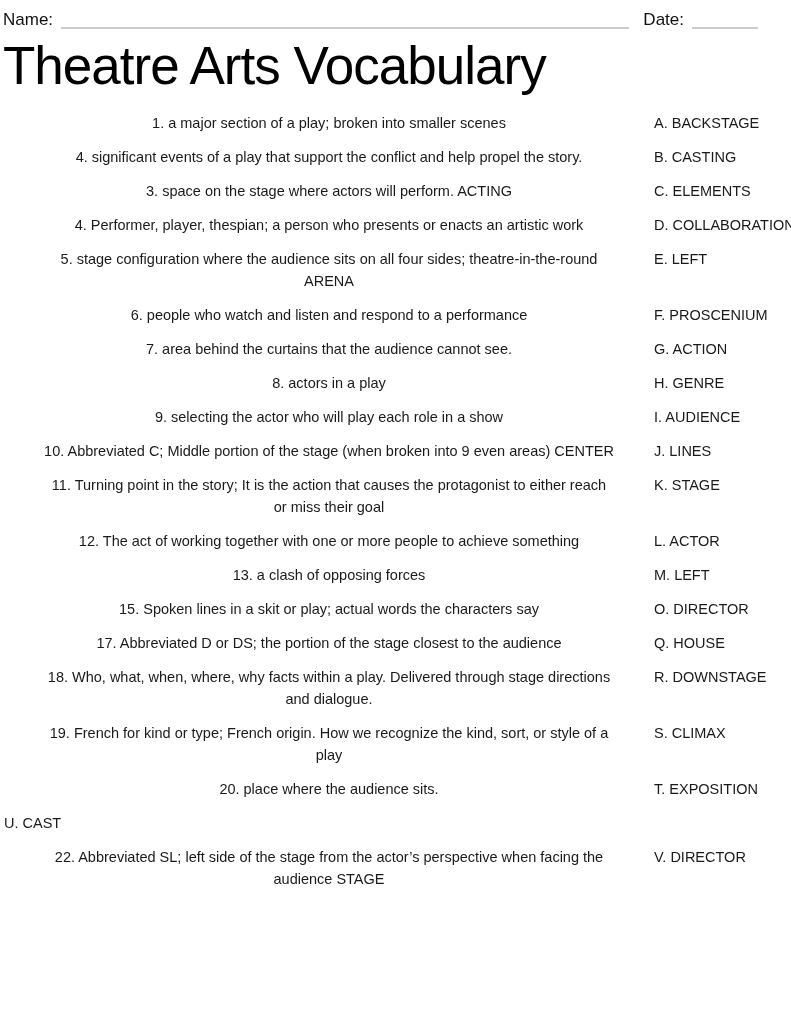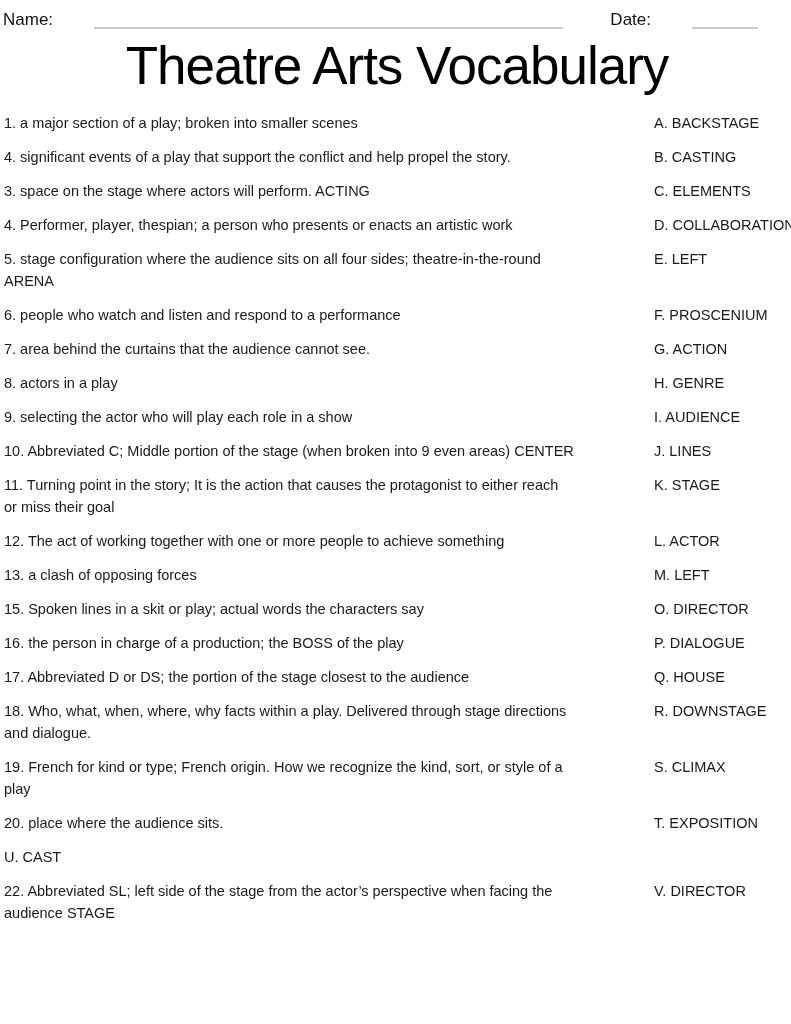--- a/index.html
+++ b/index.html
@@ -11,38 +11,37 @@
     color: #1a1a1a;
   }
   .page { width: 791px; height: 1024px; padding: 6px 0 0 3px; overflow: hidden; }
 
   
   .header-row {
     display: flex;
     align-items: flex-end;
     padding-right: 33px;
     height: 24px;
-    gap: 33px;
   }
   .hdr-label {
     font-size: 17px;
     line-height: 20px;
     color: #111;
     white-space: nowrap;
   }
   .write-line {
     border-bottom: 2px solid #cccccc;
     height: 18px;
   }
   .name-line { flex: 1 1 auto; margin: 0 14px 1px 8px; }
   .date-line { width: 66px; margin: 0 0 1px 8px; }
 
   
   .title {
-    text-align: center;
+    text-align: left;
     font-size: 53px;
     font-weight: 400;
     letter-spacing: -1px;
     line-height: 60px;
     margin: 6px 0 16px 0;
     color: #000;
   }
 
   
   .list { padding-left: 1px; }
@@ -51,20 +50,21 @@
     align-items: flex-start;
     margin-bottom: 12px;
   }
   .clue {
     width: 650px;
     flex: 0 0 650px;
     font-size: 14.5px;
     line-height: 22px;
     white-space: pre-wrap;
     color: #1a1a1a;
+    text-align: center;
   }
   .answer {
     flex: 0 0 134px;
     font-size: 14.5px;
     line-height: 22px;
     white-space: nowrap;
     color: #1a1a1a;
   }
 </style>
 </head>
@@ -134,24 +134,20 @@
       </div>
       <div class="row">
         <div class="clue">13. a clash of opposing forces</div>
         <div class="answer">M. LEFT</div>
       </div>
       <div class="row">
         <div class="clue">15. Spoken lines in a skit or play; actual words the characters say</div>
         <div class="answer">O. DIRECTOR</div>
       </div>
       <div class="row">
-        <div class="clue">16. the person in charge of a production; the BOSS of the play</div>
-        <div class="answer">P. DIALOGUE</div>
-      </div>
-      <div class="row">
         <div class="clue">17. Abbreviated D or DS; the portion of the stage closest to the audience</div>
         <div class="answer">Q. HOUSE</div>
       </div>
       <div class="row">
         <div class="clue">18. Who, what, when, where, why facts within a play. Delivered through stage directions
 and dialogue.</div>
         <div class="answer">R. DOWNSTAGE</div>
       </div>
       <div class="row">
         <div class="clue">19. French for kind or type; French origin. How we recognize the kind, sort, or style of a

